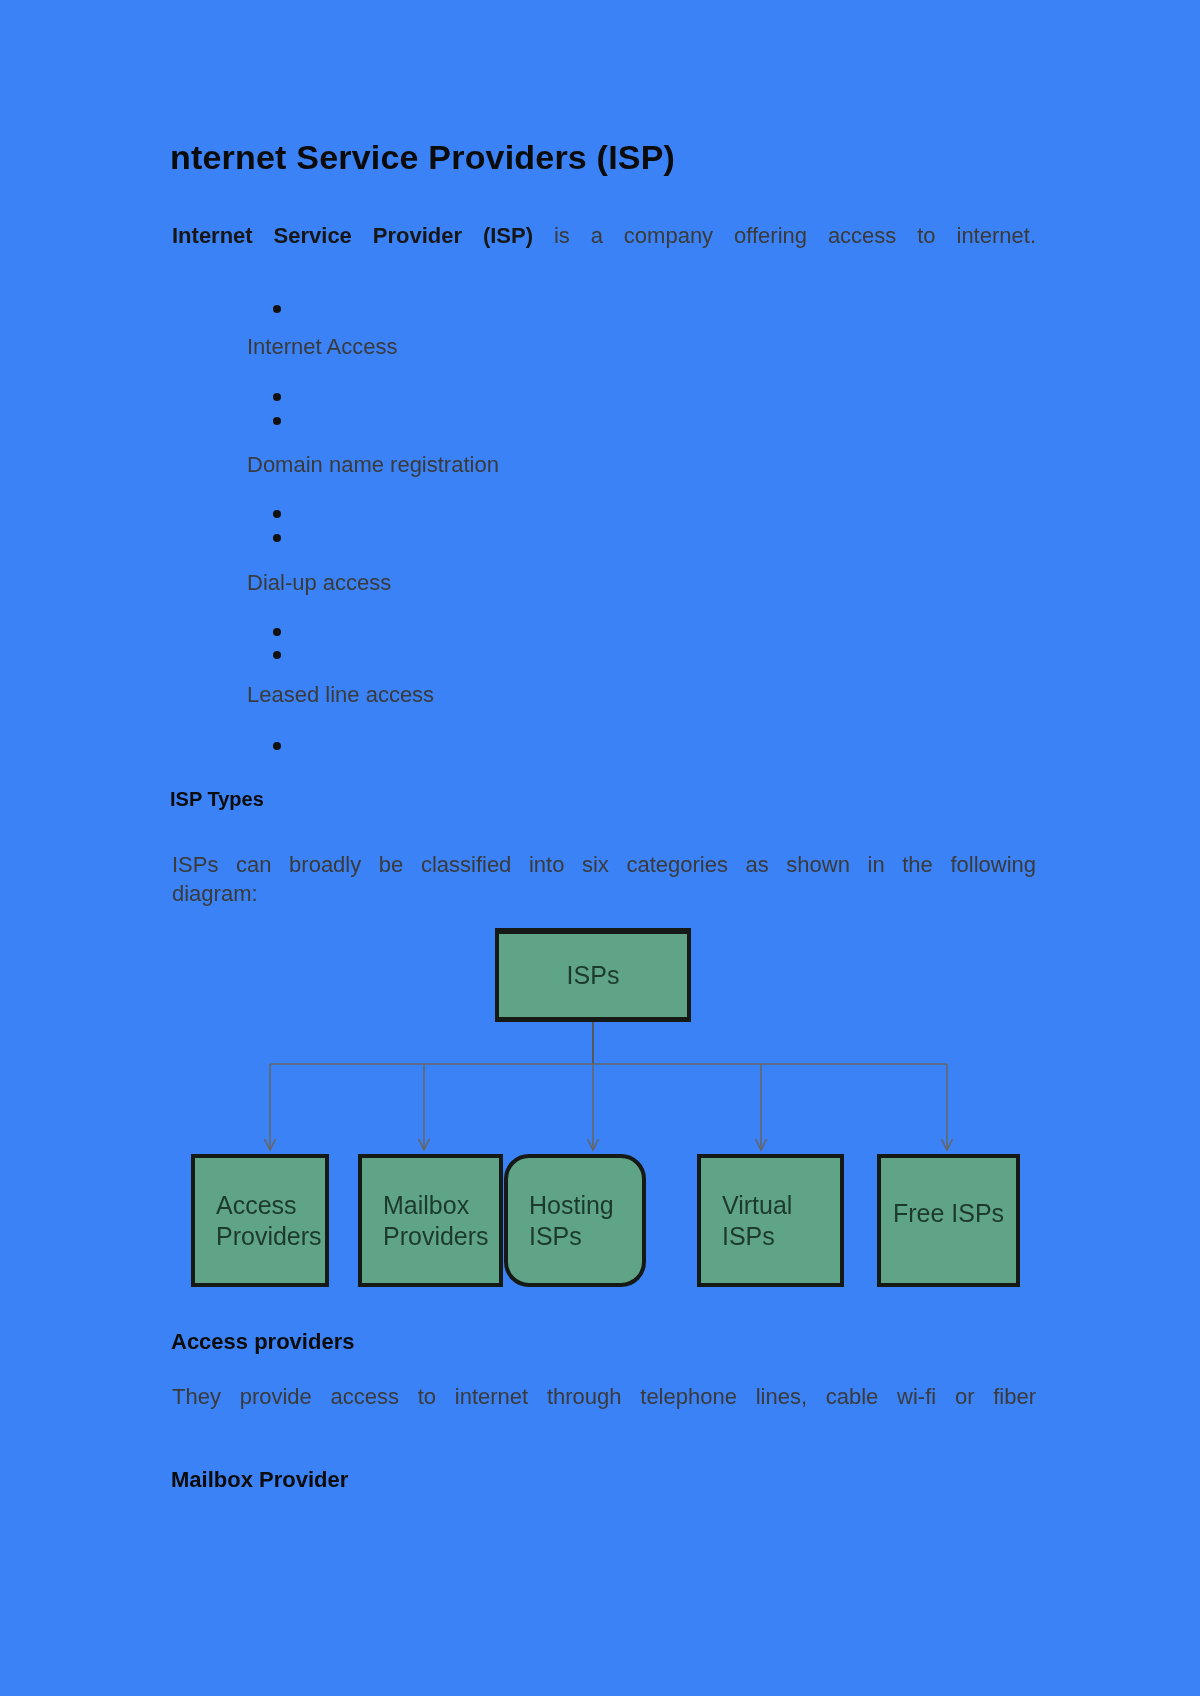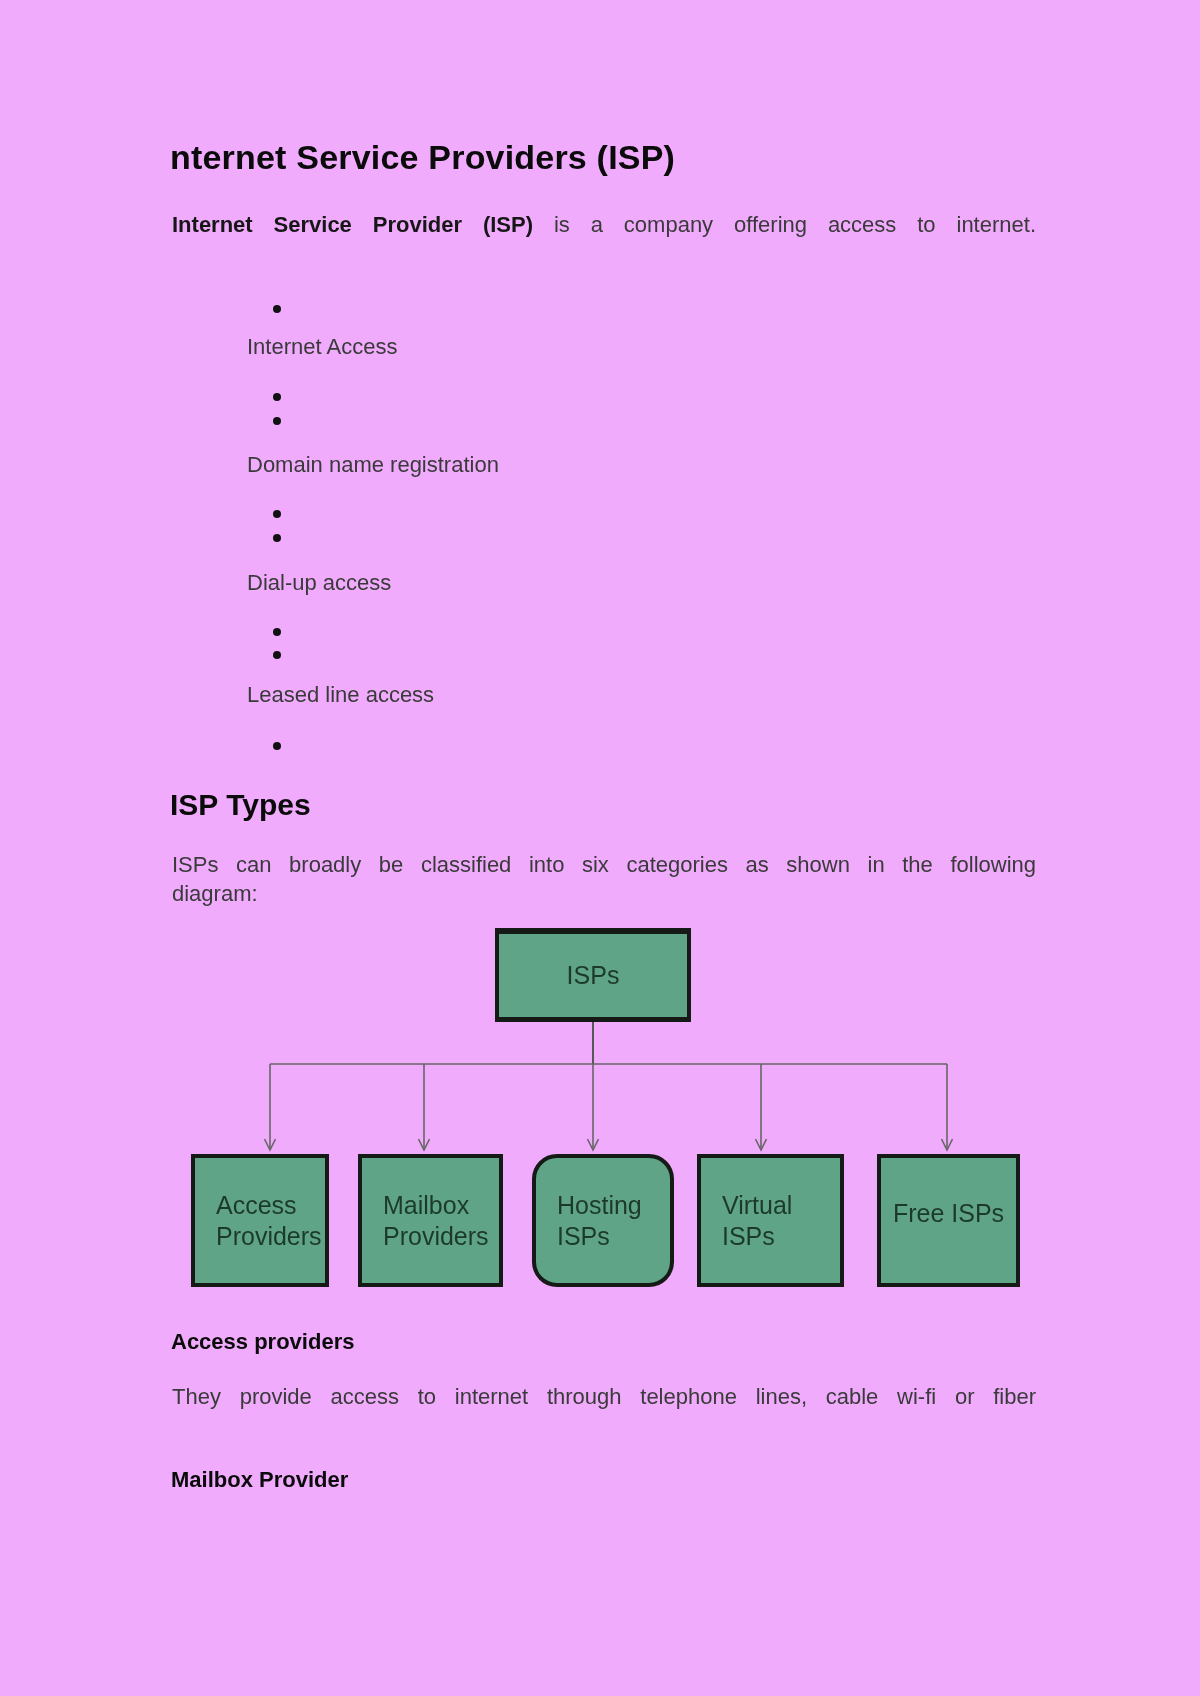--- a/index.html
+++ b/index.html
@@ -1,35 +1,35 @@
 <!DOCTYPE html>
 <html><head>
 <meta charset="utf-8">
 <style>
   html,body{margin:0;padding:0;background:#ffffff;}
   .page{
     position:relative;
     width:1200px;
     height:1696px;
-    background:#f0abfc;
+    background:#3b82f6;
     font-family:"Liberation Sans", sans-serif;
     color:#3a3a3a;
     overflow:hidden;
   }
   
   .h1{
     position:absolute;
     left:170px; top:138px;
     font-size:34px; font-weight:bold; color:#0b0b0b;
     letter-spacing:0.2px;
   }
   .h2{
     position:absolute;
     left:170px; top:788px;
-    font-size:30px; font-weight:bold; color:#0b0b0b;
+    font-size:20px; font-weight:bold; color:#0b0b0b;
   }
   .h3{
     position:absolute;
     left:171px;
     font-size:22px; font-weight:bold; color:#0b0b0b;
   }
   .h3.access{ top:1329px; }
   .h3.mailbox{ top:1467px; }
   
   .para{
@@ -40,21 +40,21 @@
     line-height:29px;
     color:#3a3a3a;
   }
   .para .jline{
     display:block;
     text-align:justify;
     text-align-last:justify;
     white-space:normal;
   }
   .para .nline{ display:block; text-align:left; }
-  .p1{ top:210px; }
+  .p1{ top:221px; }
   .p2{ top:850px; }
   .p3{ top:1382px; }
   .bold-lead{ font-weight:bold; color:#161616; }
   
   .dot{
     position:absolute;
     left:273px;
     width:8px; height:8px;
     border-radius:50%;
     background:#111111;
@@ -89,21 +89,21 @@
     padding:32px 20px 0 21px;
   }
   .nodebox.child.single{
     display:flex; align-items:center; justify-content:center;
     padding:0 0 14px 0;
     text-align:right;
   }
   .nodebox .bl{ display:block; }
   .child.c1{ left:191px; width:138px; }
   .child.c2{ left:358px; width:145px; }
-  .child.c3{ left:532px; width:142px;border-radius:25px; }
+  .child.c3{ left:504px; width:142px;border-radius:25px; }
   .child.c4{ left:697px; width:147px; }
   .child.c5{ left:877px; width:143px; }
   svg.connectors{ position:absolute; left:0; top:0; }
 </style>
 </head>
 <body>
 
 <div class="page" style="--box-fill: #60a488; --box-border: #161a16; --box-text: #1c3a2b;">
 
   <div class="h1">nternet Service Providers (ISP)</div>

